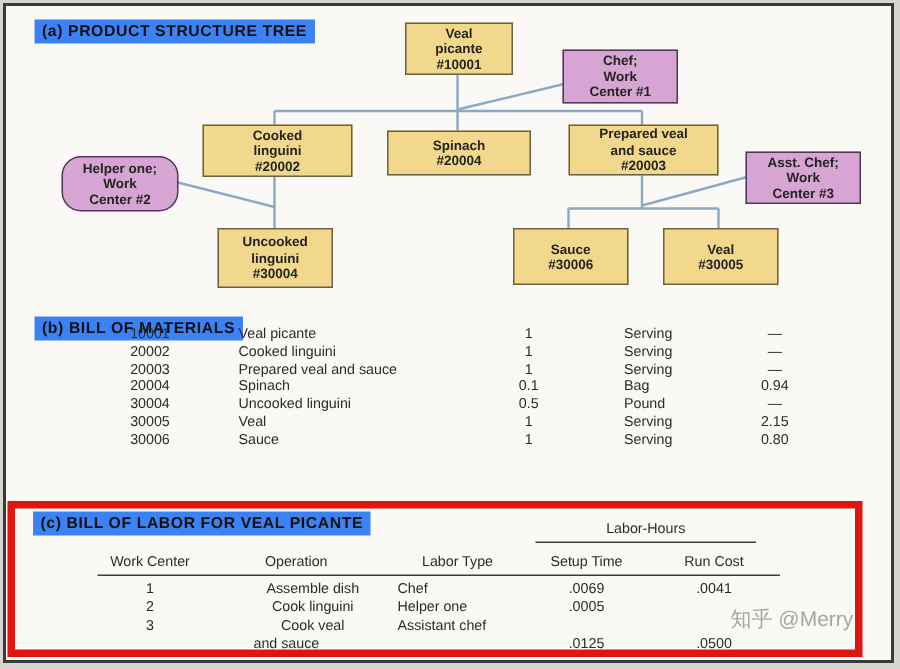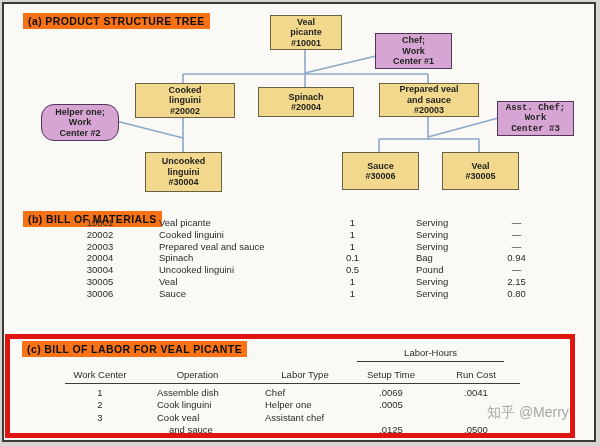--- a/index.html
+++ b/index.html
@@ -9,21 +9,21 @@
     font-family:"Liberation Sans",sans-serif;
     color:#2b2b2b;
   }
   .frame-bg{
     position:absolute;left:2px;top:2px;width:590px;height:436px;
     background:#faf9f5;border:2px solid #3a3a38;z-index:0;
   }
   .layer{position:absolute;left:0;top:0;width:600px;height:446px;z-index:2;}
   .sec-title{
     position:absolute;display:inline-block;
-    background:#f97316;color:#101010;
+    background:#3b82f6;color:#101010;
     font-weight:bold;font-size:10.5px;letter-spacing:.4px;
     padding:2px 5px;white-space:nowrap;
   }
   .node{
     position:absolute;display:flex;align-items:center;justify-content:center;
     text-align:center;font-weight:bold;font-size:9px;line-height:10.5px;
     color:#242420;white-space:pre-line;z-index:3;
   }
   .node.item{background:#f2d88d;border:1.6px solid #6a6142;}
   .node.wc{background:#d6a5d4;border:1.6px solid #53355a;}
@@ -31,21 +31,21 @@
   .tbl{position:absolute;font-size:9.5px;color:#2b2b2b;}
   .grid-bom{display:grid;grid-template-columns:70px 175px 85px 95px 53px;}
   .grid-bol{display:grid;grid-template-columns:70px 125px 90px 82px 88px;}
   .hdr{white-space:pre-line;text-align:center;line-height:10.5px;align-self:end;padding-bottom:3px;}
   .rule-b{border-bottom:1.5px solid #3c3c3c;}
   .cell{line-height:11.8px;}
   .bol .cell{line-height:12.4px;}
   .c-center{text-align:center;}
   .c-left-desc{text-align:left;padding-left:24px;}
   .c-left-uom{text-align:left;padding-left:21px;}
-  .c-left-op{text-align:left;padding-left:22px;}
+  .c-left-op{text-align:center;padding-left:22px;}
   .c-left-op-indent{text-align:left;padding-left:34px;}
   .c-left-lt{text-align:left;padding-left:5px;}
   .labor-hours{
     position:absolute;left:357px;top:347px;width:147px;
     text-align:center;font-size:9.5px;padding-bottom:3px;
     border-bottom:1.3px solid #3c3c3c;z-index:3;
   }
   .red-box{
     position:absolute;left:5px;top:334px;width:560px;height:94px;
     border:5px solid #e01510;z-index:1;
@@ -92,21 +92,21 @@
 linguini
 #20002</div>
   <div class="node item" style="left:258px;top:87px;width:94px;height:28px;">Spinach
 #20004</div>
   <div class="node item" style="left:379px;top:83px;width:98px;height:32px;">Prepared veal
 and sauce
 #20003</div>
   <div class="node wc" style="left:41px;top:104px;width:76px;height:35px;border-radius:13px;">Helper one;
 Work
 Center #2</div>
-  <div class="node wc" style="left:497px;top:101px;width:75px;height:33px;font-family:Liberation Mono, monospace;">Asst. Chef;
+  <div class="node wc" style="left:497px;top:101px;width:75px;height:33px;">Asst. Chef;
 Work
 Center #3</div>
   <div class="node item" style="left:145px;top:152px;width:75px;height:38px;">Uncooked
 linguini
 #30004</div>
   <div class="node item" style="left:342px;top:152px;width:75px;height:36px;">Sauce
 #30006</div>
   <div class="node item" style="left:442px;top:152px;width:75px;height:36px;">Veal
 #30005</div>
 </div>

